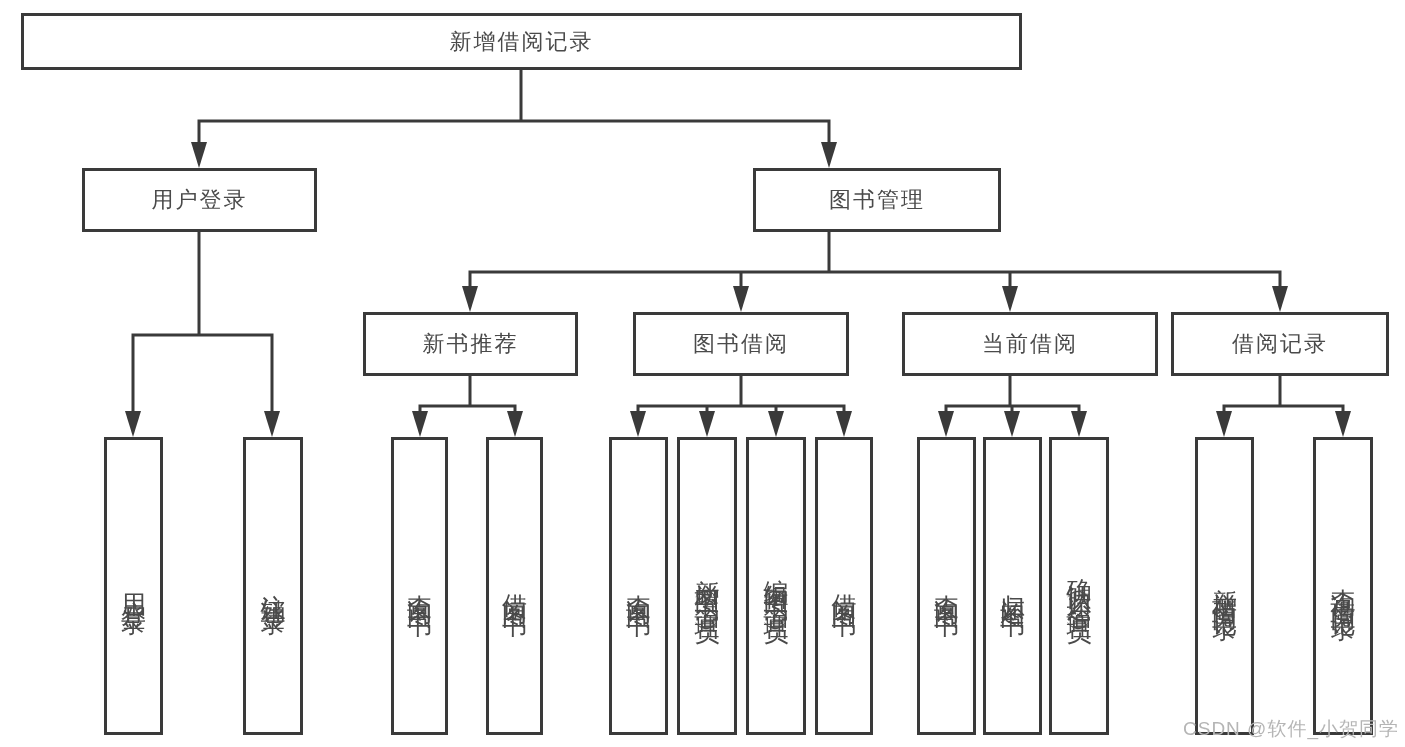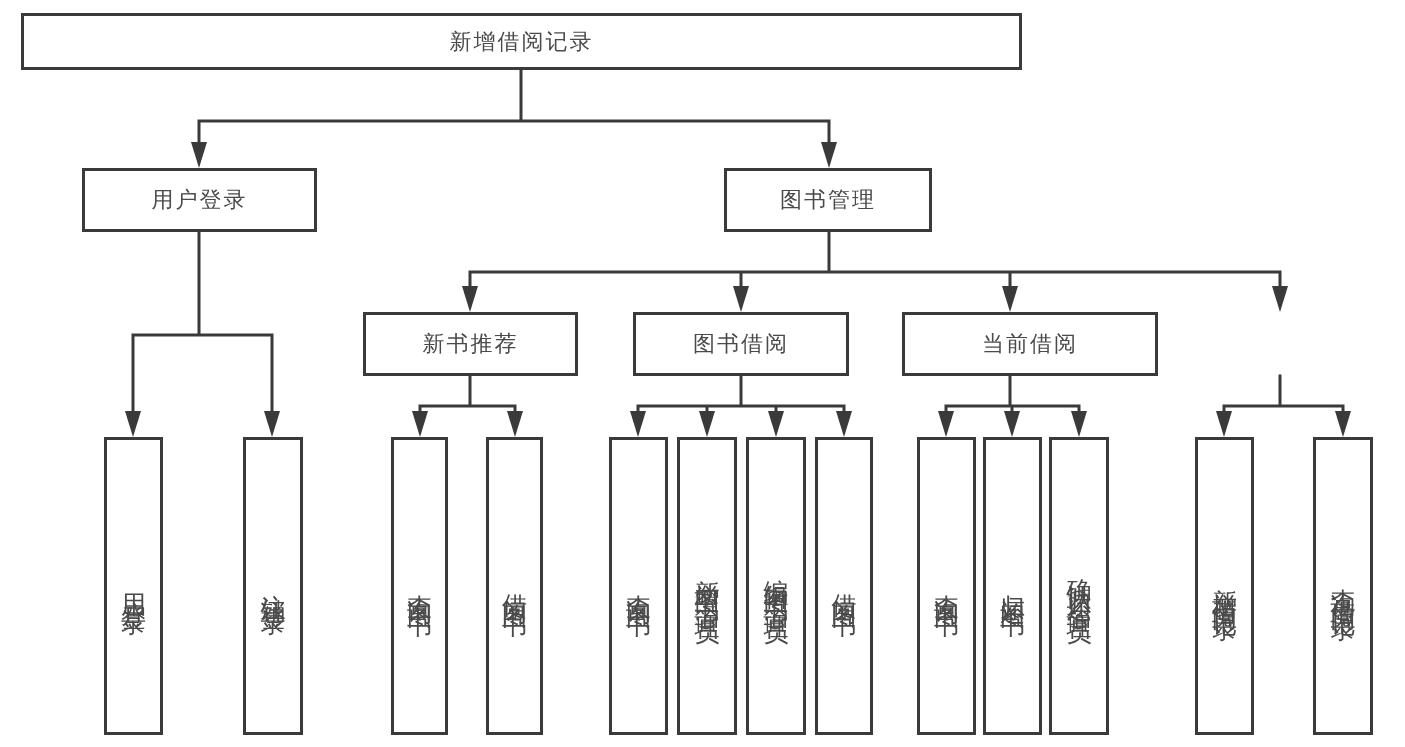--- a/index.html
+++ b/index.html
@@ -75,32 +75,35 @@
     </g>
   </svg>
 
   <div class="node root">
     <span class="h-label">新增借阅记录</span>
   </div>
 
   <div class="node lvl2" style="left:82px; width:235px;">
     <span class="h-label">用户登录</span>
   </div>
-  <div class="node lvl2" style="left:724px; width:208px;">
+  <div class="node lvl2" style="left:753px; width:248px;">
     <span class="h-label">图书管理</span>
   </div>
 
   <div class="node lvl3" style="left:363px; width:215px;">
     <span class="h-label">新书推荐</span>
   </div>
   <div class="node lvl3" style="left:633px; width:216px;align-items:center;">
     <span class="h-label">图书借阅</span>
   </div>
   <div class="node lvl3" style="left:902px; width:256px;">
     <span class="h-label">当前借阅</span>
+  </div>
+  <div class="node lvl3" style="left:1171px; width:218px;">
+    <span class="h-label">借阅记录</span>
   </div>
 
   <div class="node leaf" style="left:104px; width:59px;">
     <span class="v-label">用户登录</span>
   </div>
   <div class="node leaf" style="left:243px; width:60px;">
     <span class="v-label">注销登录</span>
   </div>
 
   <div class="node leaf" style="left:391px; width:57px;">
@@ -133,14 +136,15 @@
     <span class="v-label">确认归还（管理员）</span>
   </div>
 
   <div class="node leaf" style="left:1195px; width:59px;">
     <span class="v-label">新增借阅记录</span>
   </div>
   <div class="node leaf" style="left:1313px; width:60px;">
     <span class="v-label">查询借阅记录</span>
   </div>
 
+  <div id="watermark">CSDN @软件_小贺同学</div>
 
 </div>
 
 </body></html>

